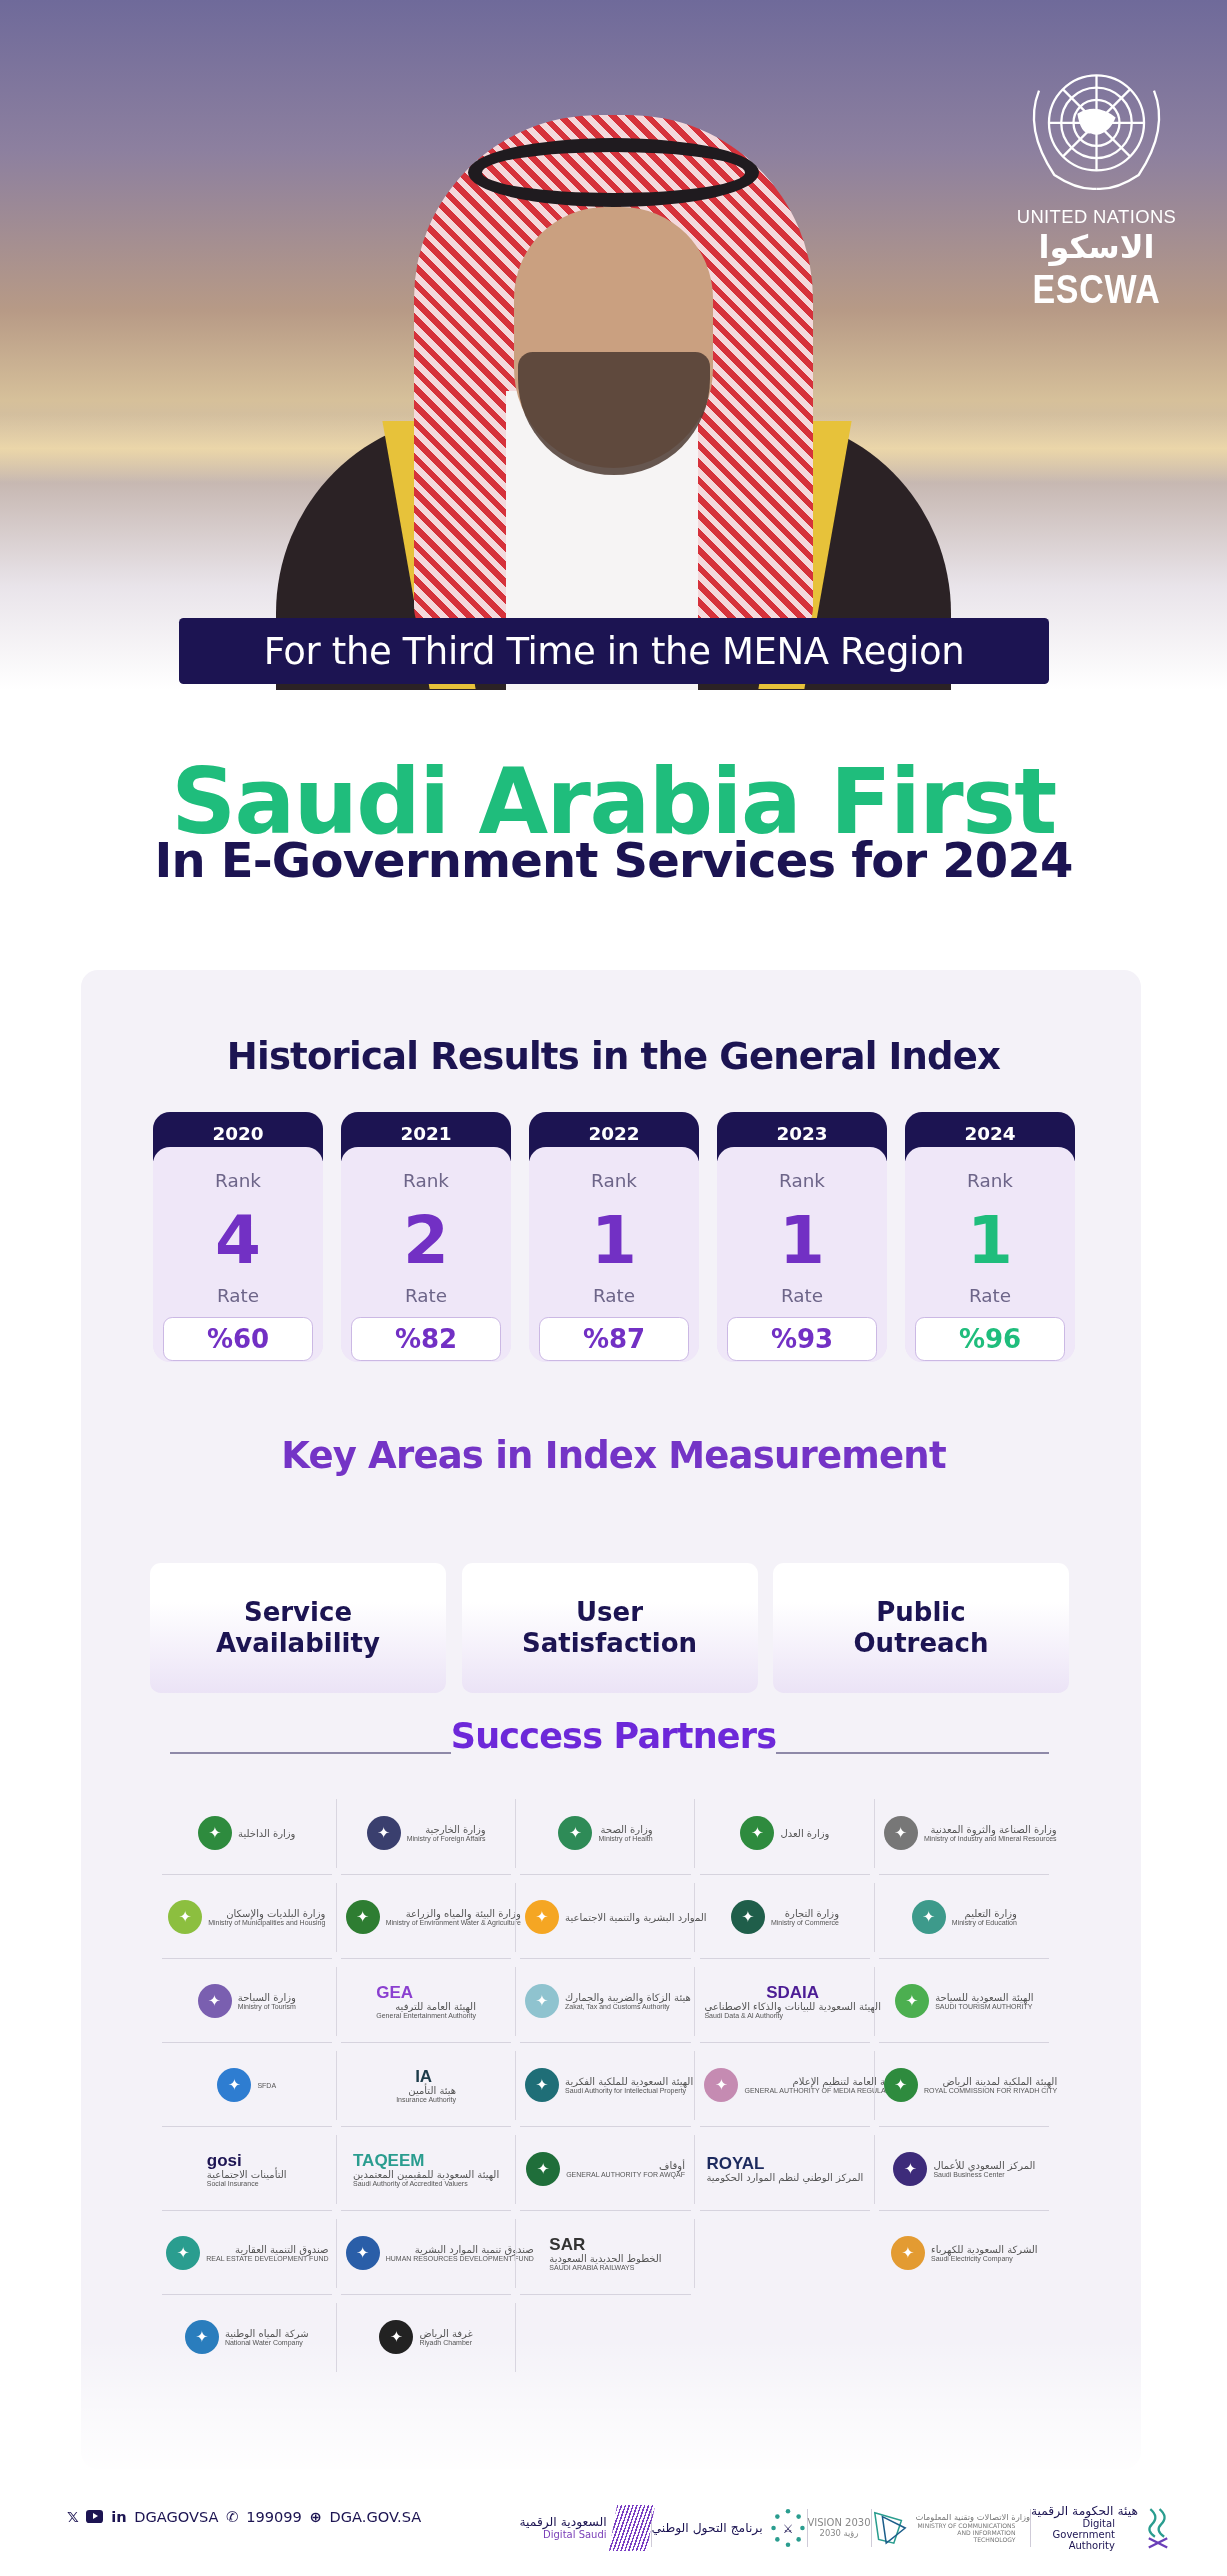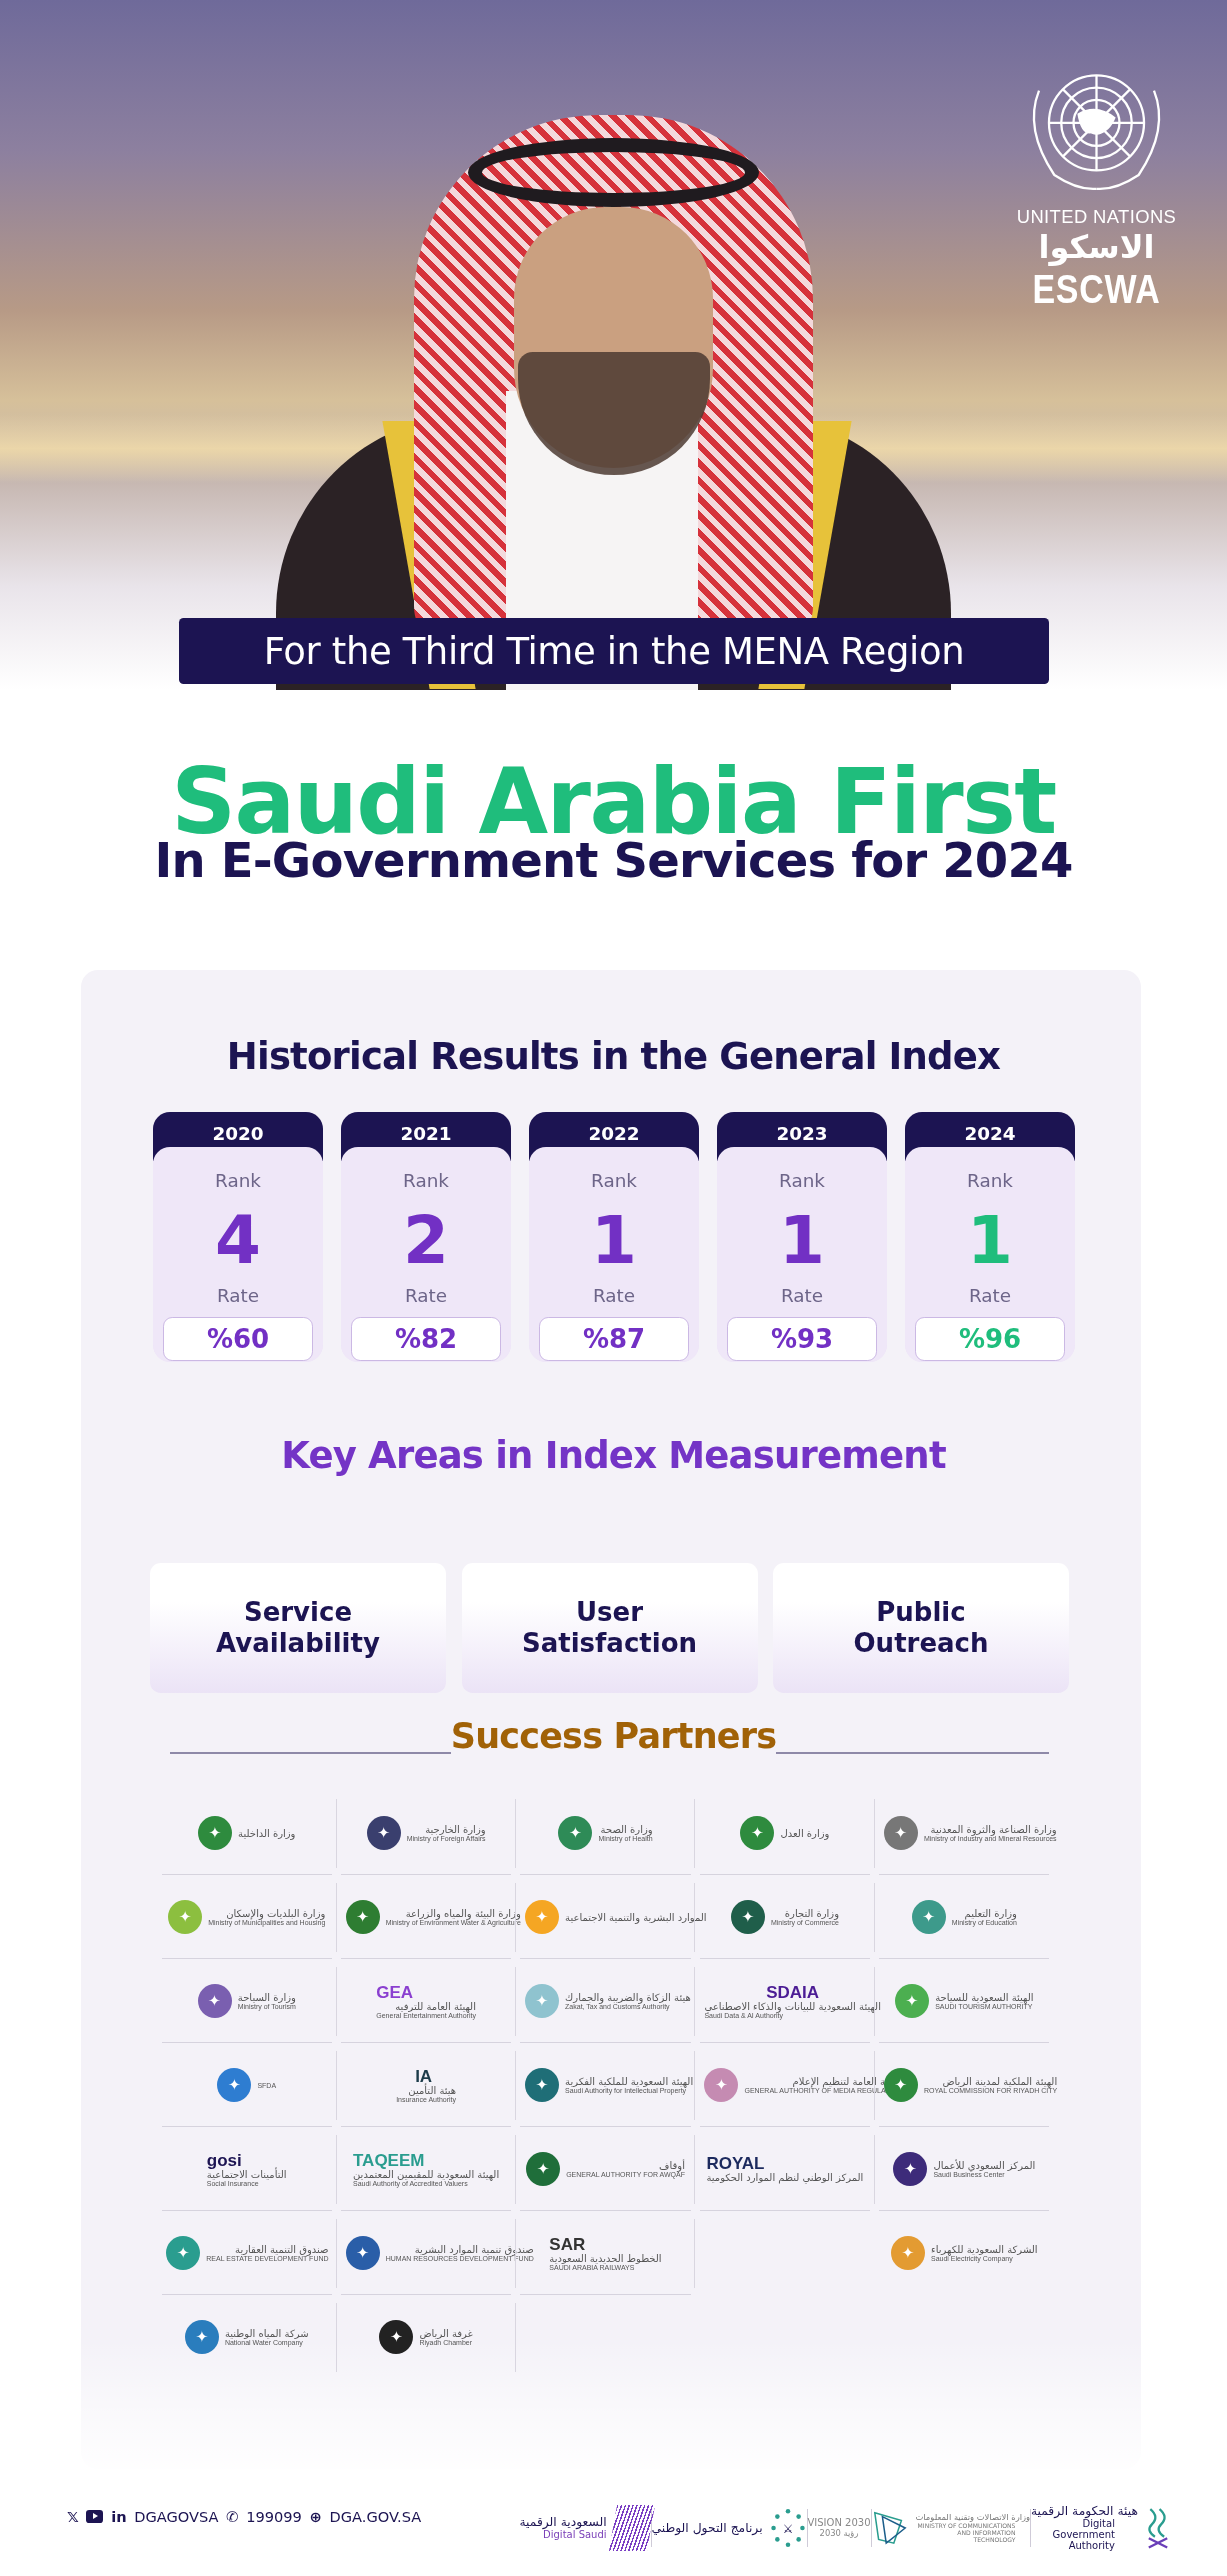--- a/index.html
+++ b/index.html
@@ -33,21 +33,21 @@
   .headline { position: absolute; left: 0; top: 713px; width: 1227px; text-align: center; color: #1fbd7c; font-family: "DejaVu Sans", sans-serif; font-weight: bold; font-size: 90px; letter-spacing: -1.5px; margin-top: 36px; }
   .subheadline { position: absolute; left: 0; top: 832px; width: 1227px; text-align: center; color: #1c1452; font-family: "DejaVu Sans", sans-serif; font-weight: bold; font-size: 48px; letter-spacing: -0.8px; }
 
   
   .panel { position: absolute; left: 81px; top: 970px; width: 1060px; height: 1499px; background: #f4f2f8; border-radius: 17px; }
   .panel-fade { position: absolute; left: 81px; top: 2339px; width: 1060px; height: 138px; background: linear-gradient(180deg, rgba(255,255,255,0) 0%, #ffffff 100%); }
 
   .section-title { position: absolute; left: 0; width: 1227px; text-align: center; font-family: "DejaVu Sans", sans-serif; font-weight: bold; letter-spacing: -0.8px; }
   .hist-title { top: 1035px; font-size: 37px; color: #1c1452; }
   .key-title { top: 1434px; font-size: 37px; color: #7434c6; }
-  .partners-title { top: 1716px; font-size: 35px; color: #a16207; }
+  .partners-title { top: 1716px; font-size: 35px; color: #6d28d9; }
 
   .years { position: absolute; left: 153px; top: 1112px; width: 922px; height: 250px; display: flex; justify-content: space-between; }
   .year-card { width: 170px; height: 250px; background: #ede5f7; border-radius: 17px; position: relative; overflow: hidden; }
   .year-head { height: 49px; background: #1c1452; color: #ffffff; font-family: "DejaVu Sans", sans-serif; font-weight: bold; font-size: 18.4px; text-align: center; padding-top: 10.7px; }
   .year-body { position: absolute; left: 0; top: 35px; width: 170px; height: 215px; background: #efe7f8; border-radius: 17px 17px 17px 17px; }
   .lbl { position: absolute; left: 0; width: 170px; text-align: center; color: #6d6589; font-size: 18.4px; font-family: "DejaVu Sans", sans-serif; }
   .lbl.rank { top: 23px; }
   .lbl.rate { top: 138px; }
   .rank-num { position: absolute; left: 0; top: 55px; width: 170px; text-align: center; font-size: 66px; font-weight: bold; color: #7230c4; font-family: "DejaVu Sans", sans-serif; }
   .rate-box { position: absolute; left: 10px; top: 170px; width: 150px; height: 44px; background: #ffffff; border: 1.2px solid #cbb8e4; border-radius: 9.2px; text-align: center; font-size: 26px; font-weight: bold; color: #7230c4; padding-top: 6.1px; font-family: "DejaVu Sans", sans-serif; }

